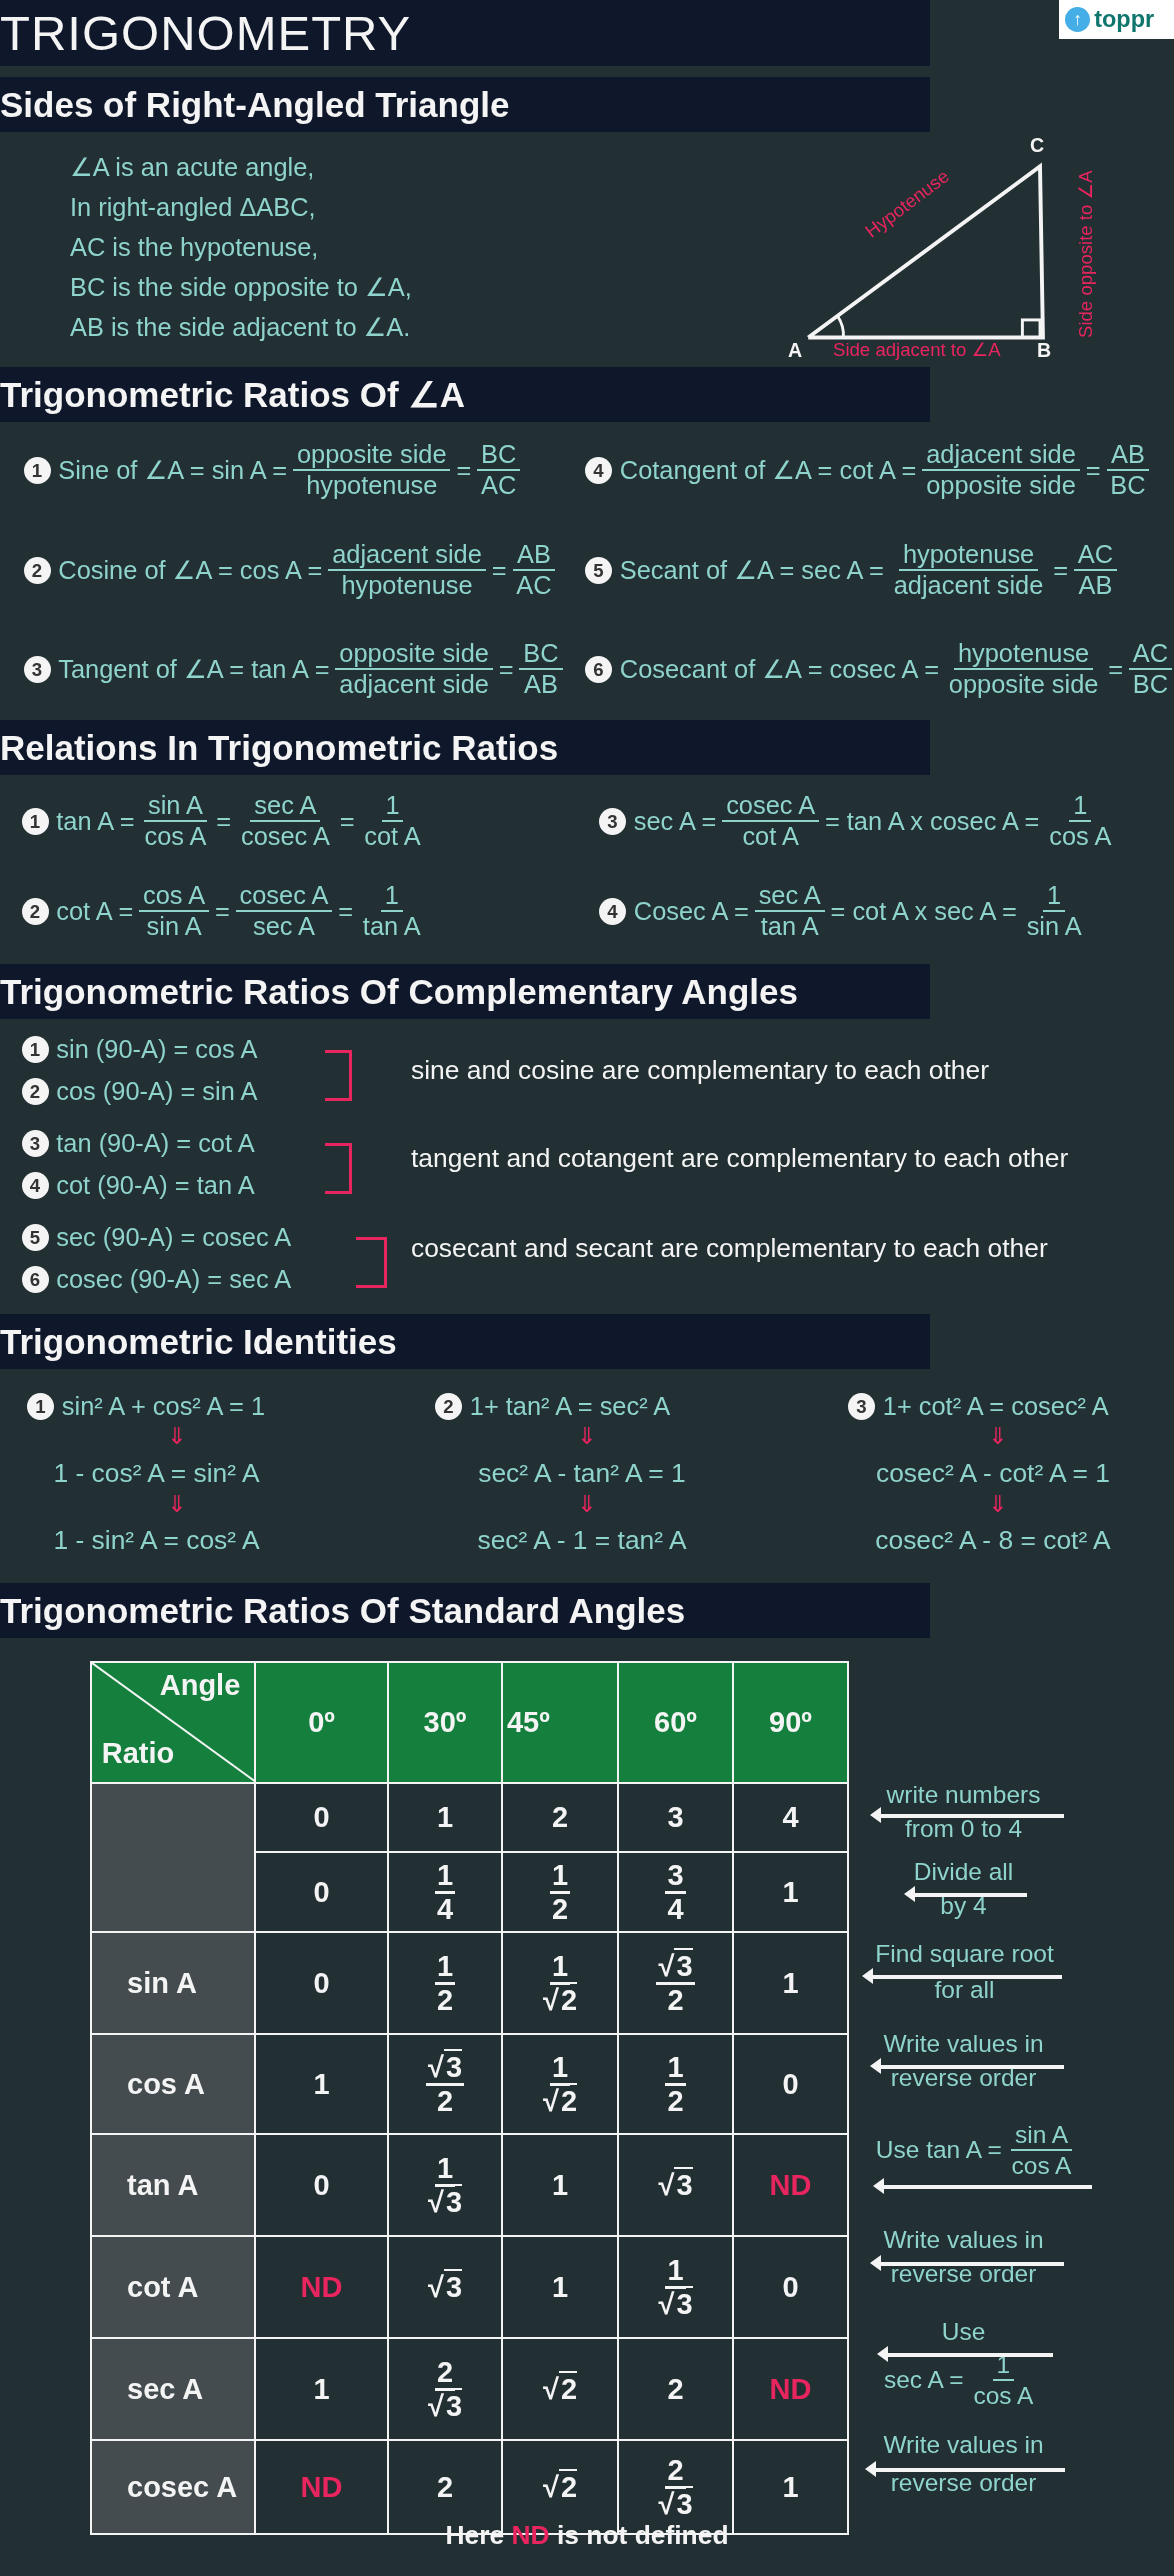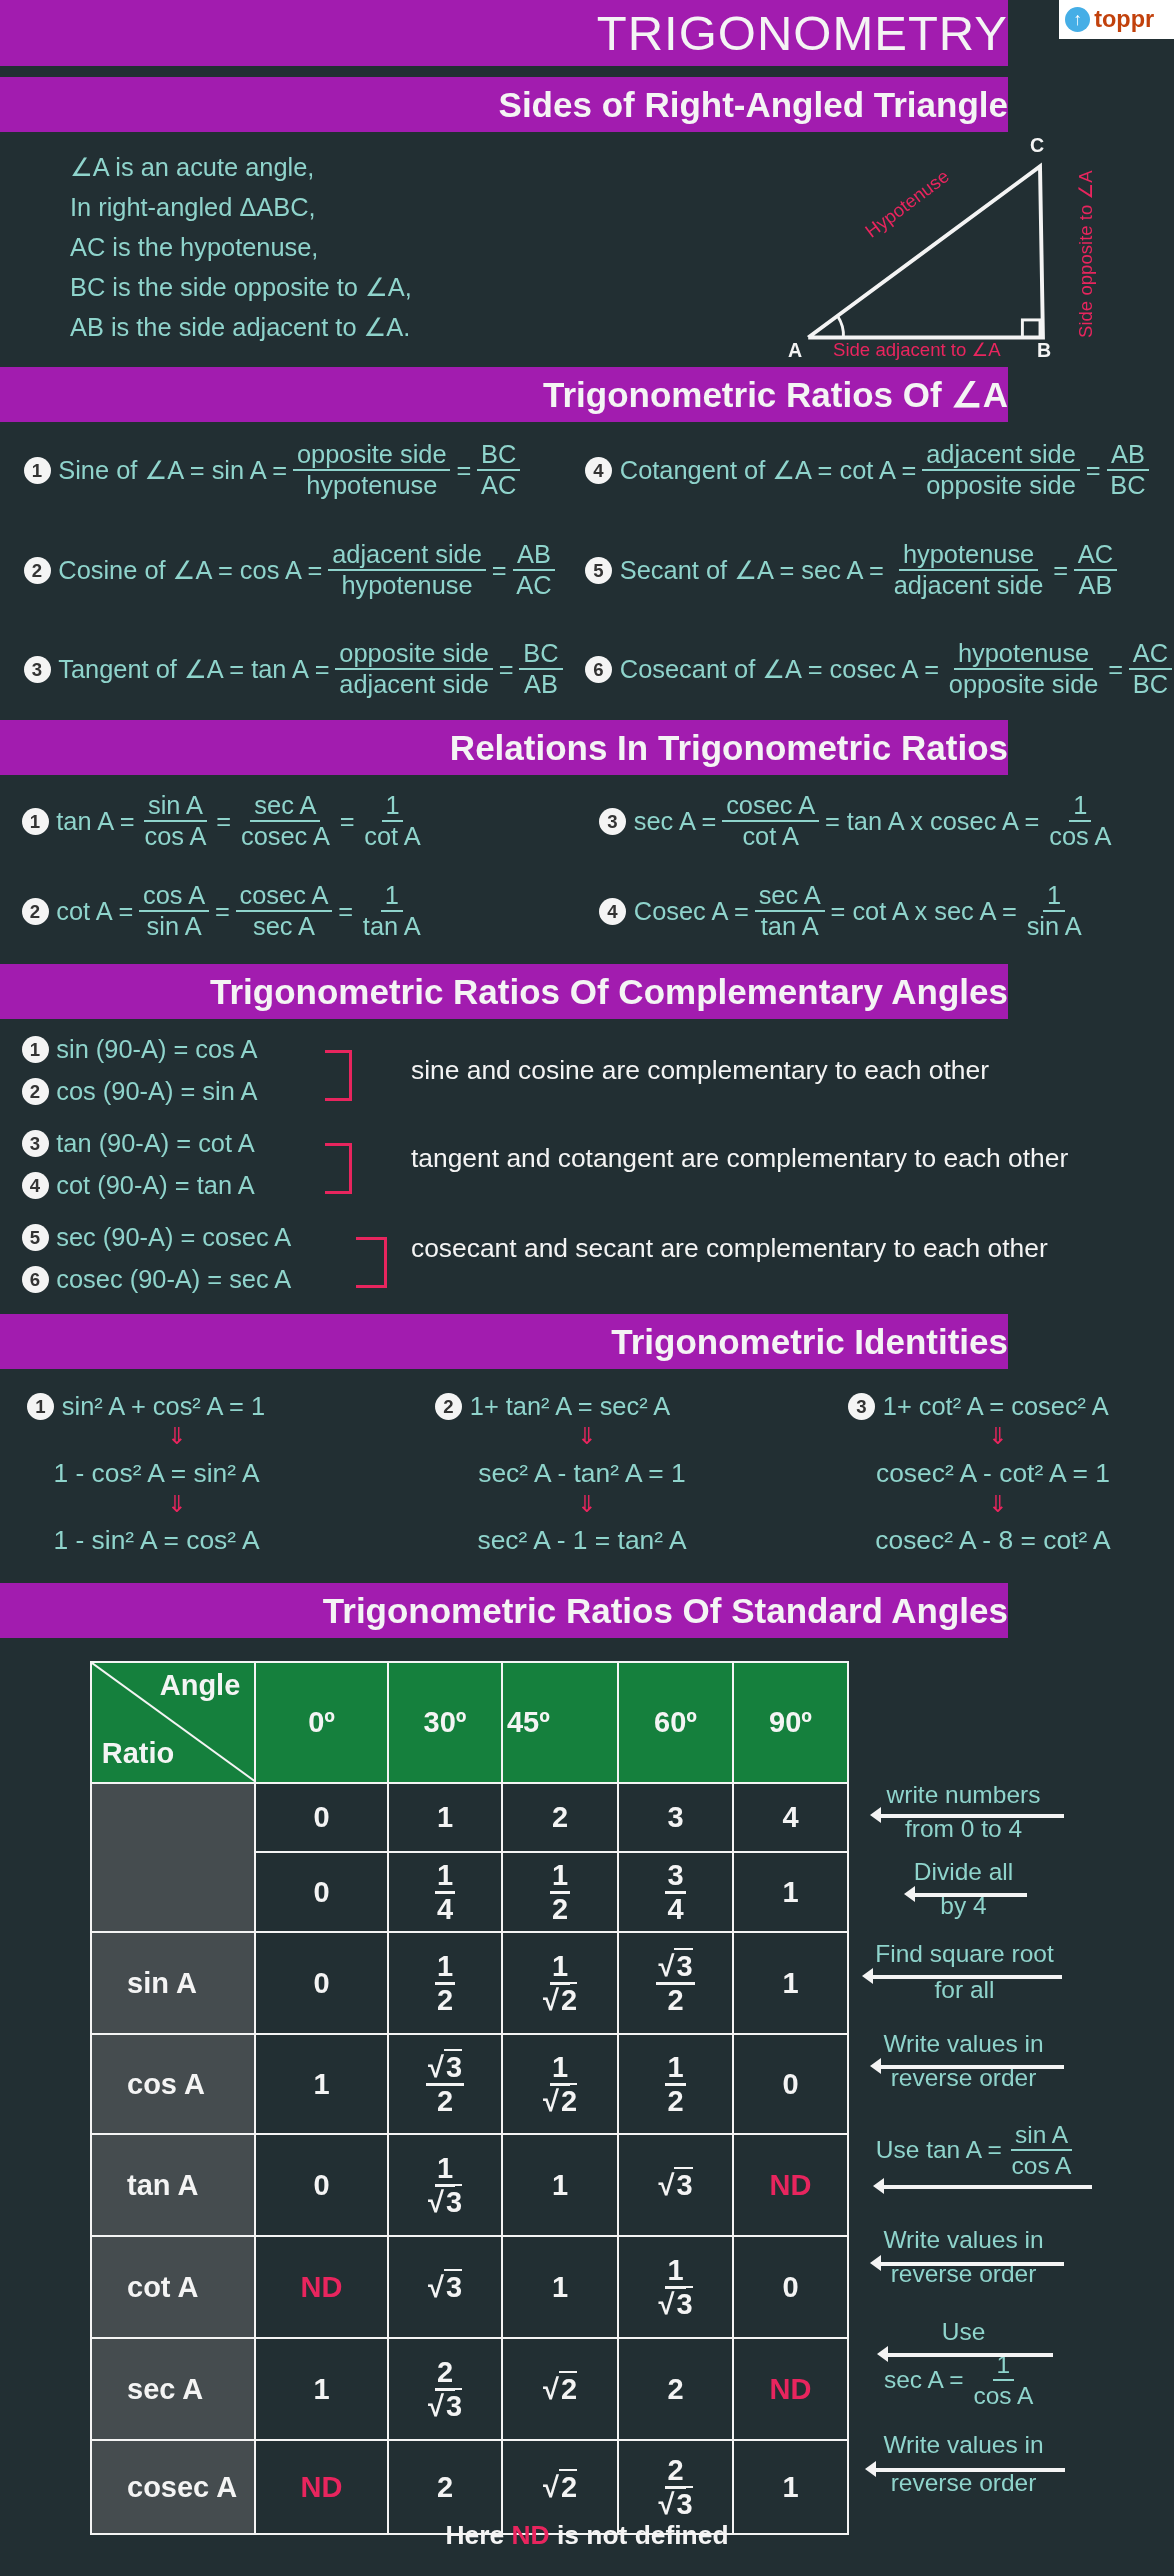--- a/index.html
+++ b/index.html
@@ -1,23 +1,23 @@
 <!DOCTYPE html>
 <html><head>
 <meta charset="utf-8">
 <style>
   * { box-sizing: border-box; margin: 0; padding: 0; }
   body { width: 1174px; height: 2576px; background: #222f33; font-family: "Liberation Sans", sans-serif; color: #8fd4cc; position: relative; overflow: hidden; }
   .abs { position: absolute; }
-  .band { position: absolute; left: 0; width: 1008px; background: #a21caf; color: #f4f4f4; font-weight: bold; text-align: right; }
+  .band { position: absolute; left: 0; width: 930px; background: #0f172a; color: #f4f4f4; font-weight: bold; text-align: left; }
   .topbar { top: 0; height: 66px; font-size: 49px; line-height: 66px; font-weight: normal; letter-spacing: 1px; }
   .hdr { height: 55px; font-size: 35px; line-height: 55px; }
   .logo { position: absolute; right: 0; top: 0; width: 115px; height: 39px; background: #fff; display: flex; align-items: center; padding-left: 5.9px; gap: 3.9px; }
   .logo-circle { width: 25.4px; height: 25.4px; border-radius: 50%; background: #45aee6; color: #fff; font-size: 17.6px; line-height: 25.4px; text-align: center; font-weight: bold; }
-  .logo-text { color: #c2410c; font-size: 23.5px; font-weight: bold; }
+  .logo-text { color: #0f766e; font-size: 23.5px; font-weight: bold; }
   .pink { color: #e8255e; }
   .white { color: #f4f4f4; }
   .intro { left: 70px; top: 147px; font-size: 25.4px; line-height: 40px; }
   .num { display: inline-block; width: 27px; height: 27px; border-radius: 50%; background: #f4f4f4; color: #333; font-size: 18.6px; font-weight: bold; text-align: center; line-height: 27px; vertical-align: middle; margin-right: 7.8px; }
   .row { position: absolute; display: flex; align-items: center; font-size: 25.4px; white-space: nowrap; }
   .frac { display: inline-flex; flex-direction: column; align-items: center; vertical-align: middle; margin: 0 5.9px; }
   .frac .n { border-bottom: 2.9px solid #8fd4cc; padding: 0 3.9px; line-height: 29px; }
   .frac .d { line-height: 29px; padding: 0 3.9px; }
   .bracket { position: absolute; border: 3.9px solid #e8255e; border-left: none; width: 27px; }
   .comp-text { position: absolute; color: #f4f4f4; font-size: 26.4px; }

